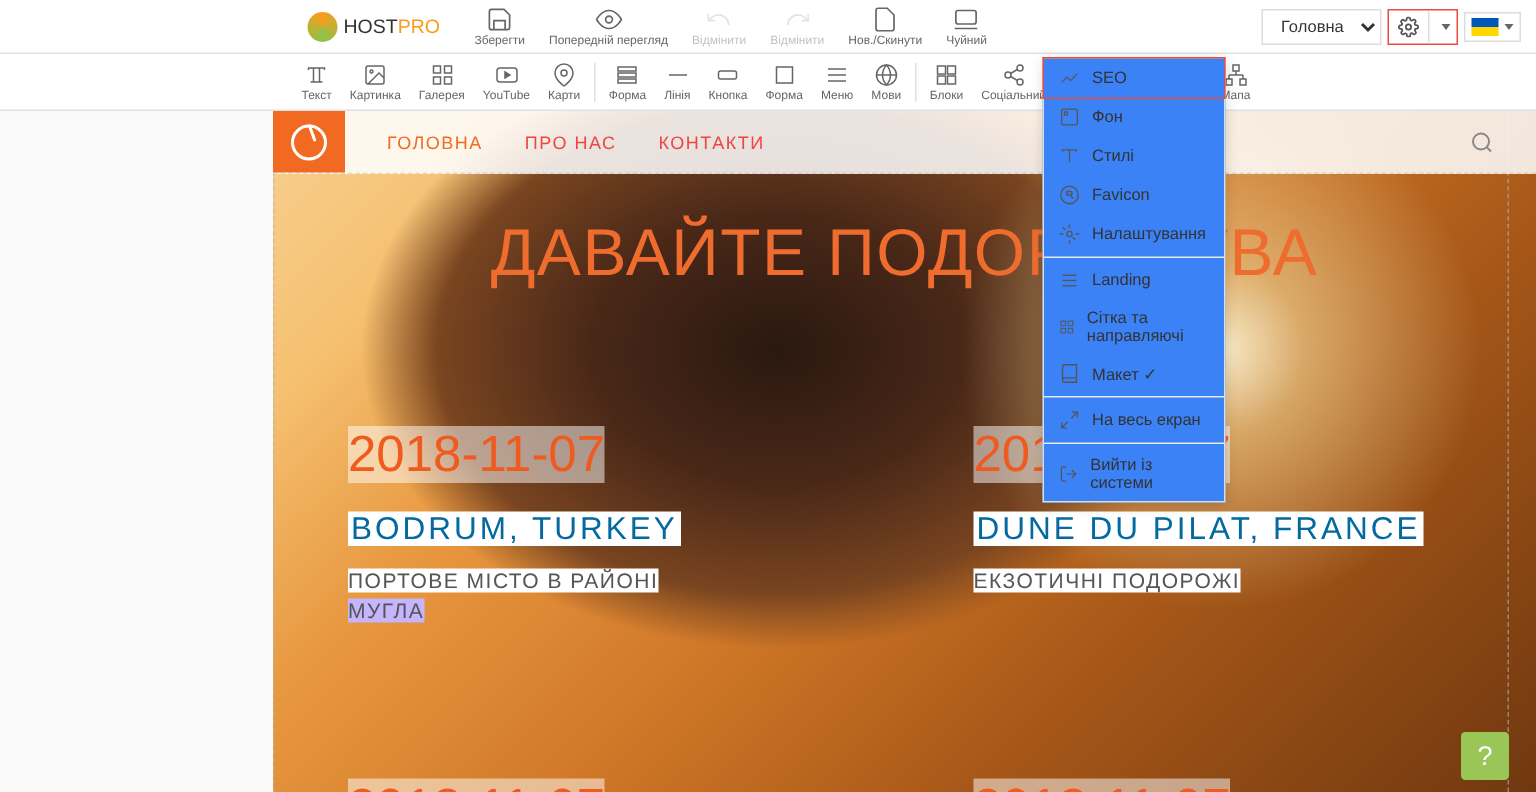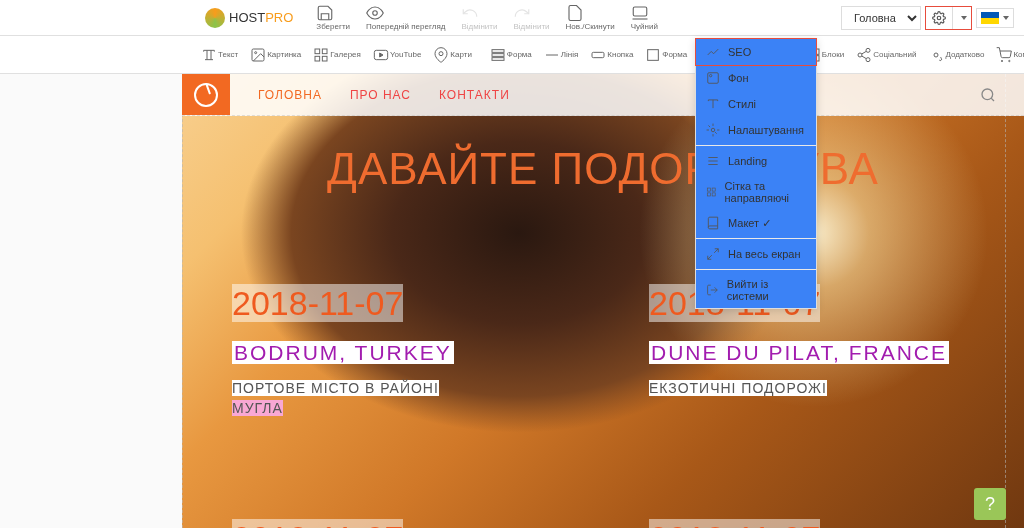--- a/index.html
+++ b/index.html
@@ -4,36 +4,36 @@
   <style>
     * { margin: 0; padding: 0; box-sizing: border-box; font-family: Arial, sans-serif; }
     body { width: 1024px; height: 528px; overflow: hidden; position: relative; background: #fff; }
     
     .top-toolbar { height: 36px; display: flex; align-items: center; padding: 0 10px; border-bottom: 1px solid #e0e0e0; }
     .logo { display: flex; align-items: center; margin-left: 195px; margin-right: 15px; }
     .logo-icon { width: 20px; height: 20px; background: conic-gradient(from 0deg, #f89c1c, #8bc34a, #f89c1c); border-radius: 50%; margin-right: 4px; }
     .logo-text { font-weight: normal; font-size: 13px; color: #333; }
     .logo-text .pro { color: #f89c1c; }
     
-    .top-btn { display: flex; flex-direction: column; align-items: flex-start; padding: 2px 8px; cursor: pointer; color: #666; font-size: 8px; }
+    .top-btn { display: flex; flex-direction: column; align-items: center; padding: 2px 8px; cursor: pointer; color: #666; font-size: 8px; }
     .top-btn.disabled { opacity: 0.4; }
     .top-btn svg { width: 18px; height: 18px; stroke: #666; fill: none; stroke-width: 1.5; }
     .top-btn.disabled svg { stroke: #bbb; }
     
     .top-right { margin-left: auto; display: flex; align-items: center; gap: 4px; }
     .top-select { border: 1px solid #ddd; padding: 4px 8px; font-size: 11px; color: #333; background: #fff; }
     .gear-btn-wrap { display: flex; border: 1px solid #e74c3c; }
     .gear-btn { padding: 4px 6px; border-right: 1px solid #ddd; display: flex; align-items: center; }
     .gear-caret { padding: 4px 4px; display: flex; align-items: center; }
     .flag-btn { display: flex; align-items: center; border: 1px solid #ddd; padding: 3px 4px; }
     .flag { width: 18px; height: 12px; background: linear-gradient(to bottom, #0057b7 50%, #ffd700 50%); }
     .caret { border-left: 3px solid transparent; border-right: 3px solid transparent; border-top: 4px solid #666; margin-left: 4px; }
     
     .second-toolbar { height: 38px; display: flex; align-items: center; padding: 0 10px 0 195px; border-bottom: 1px solid #e0e0e0; background: #fff; }
-    .tool-btn { display: flex; flex-direction: row; align-items: center; padding: 2px 6px; cursor: pointer; color: #666; font-size: 8px; gap: 1px; }
+    .tool-btn { display: flex; flex-direction: column; align-items: center; padding: 2px 6px; cursor: pointer; color: #666; font-size: 8px; gap: 1px; }
     .tool-btn svg { width: 16px; height: 16px; stroke: #666; fill: none; stroke-width: 1.5; }
     .tool-sep { width: 1px; height: 26px; background: #e0e0e0; margin: 0 3px; }
     
     .canvas-area { position: relative; background: #fafafa; overflow: hidden; }
     
     .site-content { position: absolute; left: 182px; right: 0; top: 0; bottom: 0; }
     .site-bg { position: absolute; inset: 0; background: radial-gradient(ellipse 60% 80% at 40% 35%, #2a1810 0%, #4a2818 25%, #7a4520 45%, transparent 55%), linear-gradient(135deg, #f8d090 0%, #f5c070 15%, #e89840 30%, #d07828 50%, #a85818 70%, #703810 100%); }
     .site-bg::after { content:""; position:absolute; inset:0; background: radial-gradient(circle at 75% 35%, rgba(255,250,220,0.9) 0%, rgba(255,240,180,0.5) 8%, transparent 25%); }
     
     .vertical-dashed-left { position: absolute; left: 0; top: 0; bottom: 0; width: 0; border-left: 1px dashed rgba(180,180,180,0.6); }
@@ -45,23 +45,23 @@
     .nav-logo-icon::after { content: ""; position: absolute; left: 50%; top: -2px; width: 2px; height: 12px; background: #fff; border-radius: 2px; transform-origin: top; transform: translateX(-50%) rotate(-20deg); }
     .nav-links { display: flex; align-items: center; gap: 28px; padding-left: 28px; }
     .nav-link { font-size: 12px; letter-spacing: 1px; color: #ef4444; }
     .nav-link.active { color: #f26922; }
     
     .hero-title { position: relative; text-align: center; font-size: 44px; font-weight: 400; color: #ef6c2f; margin-top: 28px; letter-spacing: 1px; }
     
     .cards { position: relative; display: flex; gap: 20px; padding: 0 14px; margin-top: 90px; }
     .card { flex: 1; margin-left: 36px; }
     .card-date { font-size: 34px; color: #ef5a1f; background: rgba(255,255,255,0.5); display: inline; }
-    .card-title { font-size: 21px; color: #a21caf; letter-spacing: 2px; margin-top: 18px; background: #fff; display: inline; padding: 0 2px; }
+    .card-title { font-size: 21px; color: #0369a1; letter-spacing: 2px; margin-top: 18px; background: #fff; display: inline; padding: 0 2px; }
     .card-sub { font-size: 14px; color: #555; margin-top: 14px; letter-spacing: 1px; background: #fff; display: inline; }
-    .card-sub2 { font-size: 14px; color: #555; margin-top: 2px; letter-spacing: 1px; background: #f9a8d4; display: inline; }
+    .card-sub2 { font-size: 14px; color: #555; margin-top: 2px; letter-spacing: 1px; background: #c4b5fd; display: inline; }
     
     .cards-bottom { position: relative; display: flex; gap: 20px; padding: 0 14px; margin-top: 102px; }
     
     .dropdown { position: absolute; left: 695px; top: 38px; width: 122px; background: #3b82f6; border: 1px solid #ddd; box-shadow: 0 2px 8px rgba(0,0,0,0.15); z-index: 100; }
     .dropdown-seo-wrap { border: 1px solid #e74c3c; margin: -1px; }
     .dd-item { display: flex; align-items: center; padding: 6px 10px; font-size: 11px; color: #333; cursor: pointer; gap: 8px; }
     .dd-item svg { width: 14px; height: 14px; stroke: #555; fill: none; stroke-width: 1.5; }
     .dd-sep { height: 1px; background: #e8e8e8; margin: 2px 0; }
     
     .help-btn { position: absolute; right: 18px; bottom: 8px; width: 32px; height: 32px; background: #9ac658; border-radius: 3px; display: flex; align-items: center; justify-content: center; color: #fff; font-size: 18px; }
@@ -337,20 +337,27 @@
       <span>Фон</span>
     </div>
   <div class="dd-item">
       <svg viewBox="0 0 24 24">
         <path d="M4 7V5h16v2M12 5v14"></path>
       </svg>
       <span>Стилі</span>
     </div>
   <div class="dd-item">
       <svg viewBox="0 0 24 24">
+        <circle cx="12" cy="12" r="10"></circle>
+        <path d="M9 8h4a2 2 0 010 4H9zm4 4l3 4" stroke-width="1.5"></path>
+      </svg>
+      <span>Favicon</span>
+    </div>
+  <div class="dd-item">
+      <svg viewBox="0 0 24 24">
         <circle cx="12" cy="12" r="3"></circle>
         <path d="M12 1v4m0 14v4M4.22 4.22l2.83 2.83m8.49 8.49l2.83 2.83M1 12h4m14 0h4"></path>
       </svg>
       <span>Налаштування</span>
     </div>
   <div class="dd-sep"></div>
   <div class="dd-item">
       <svg viewBox="0 0 24 24">
         <line x1="4" y1="6" x2="20" y2="6"></line>
         <line x1="4" y1="12" x2="20" y2="12"></line>

